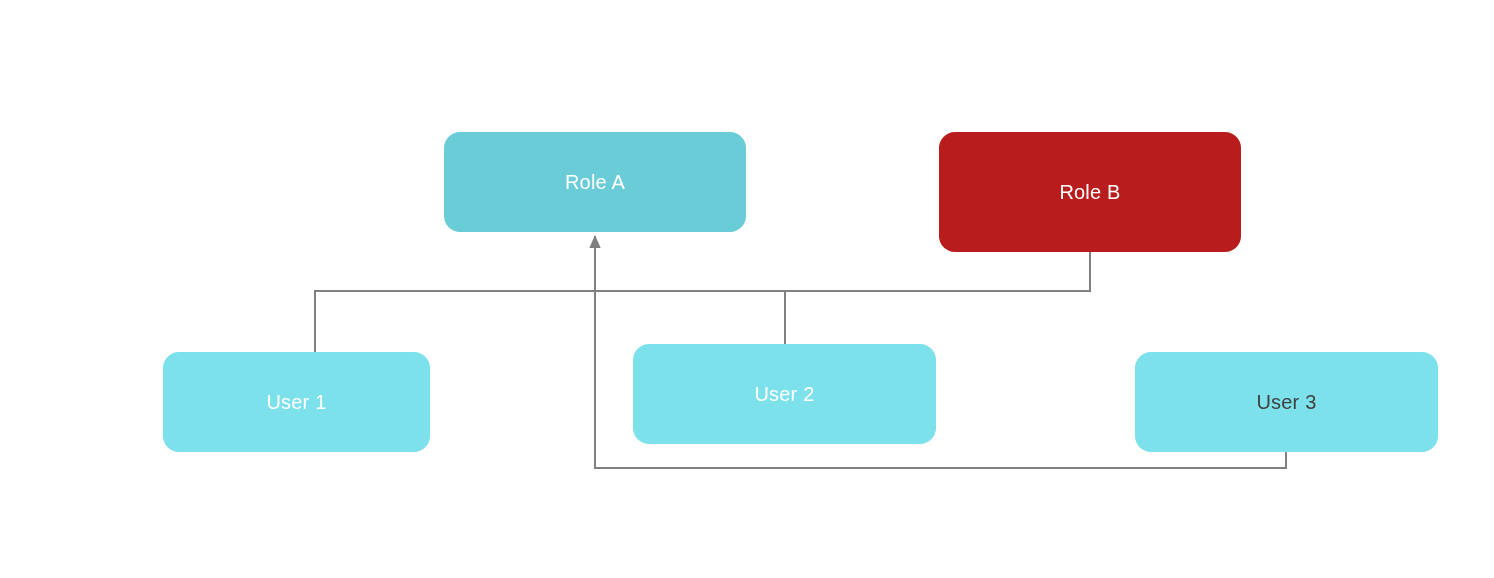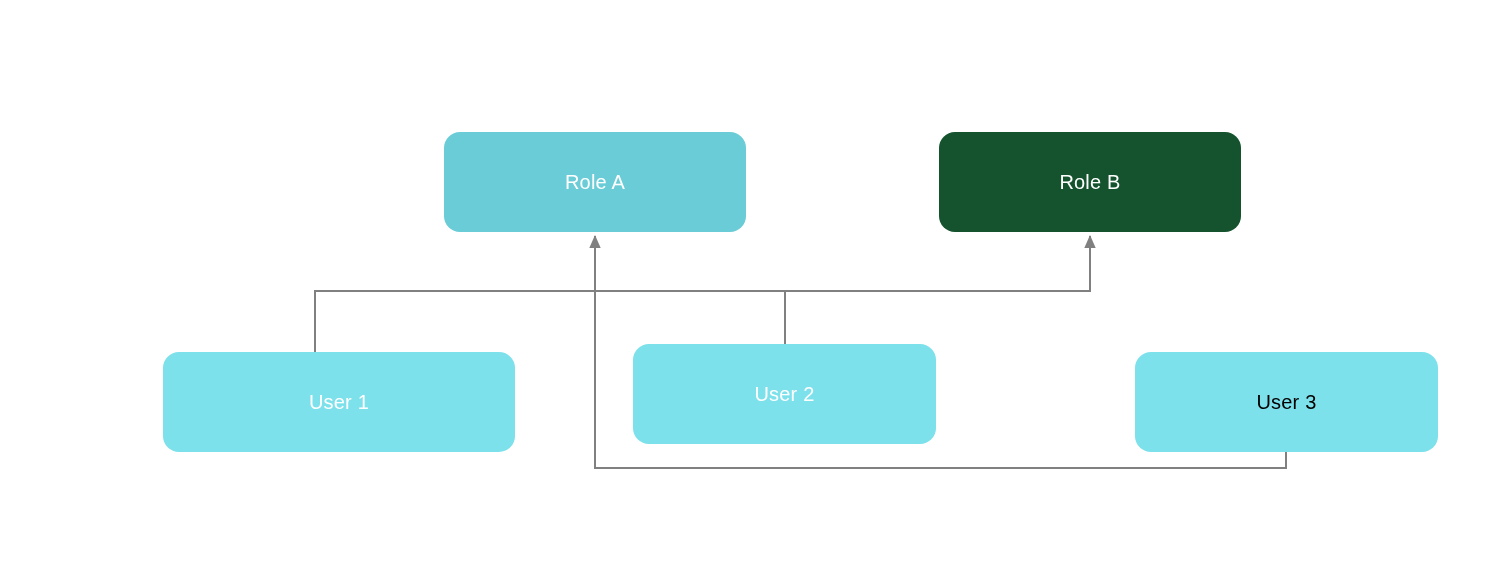--- a/index.html
+++ b/index.html
@@ -53,26 +53,26 @@
     <g>
         <polyline points="287,352 287,291 1062,291 1062,236" fill="none" stroke="#808080" stroke-width="2" marker-end="url(#arrowhead)"></polyline>
         <polyline points="757,352 757,291" fill="none" stroke="#808080" stroke-width="2"></polyline>
         <polyline points="1258,452 1258,468 567,468 567,236" fill="none" stroke="#808080" stroke-width="2" marker-end="url(#arrowhead)"></polyline>
       </g>
   </svg>
   <div>
       <div class="node node-role" style="left: 416px; top: 132px; width: 302px; height: 100px; background: rgb(105, 204, 215);">
         <span class="node-label" style="color: rgb(255, 255, 255);">Role A</span>
       </div>
-      <div class="node node-role" style="left: 911px; top: 132px; width: 302px; height: 100px; background: #14532d;">
+      <div class="node node-role" style="left: 911px; top: 132px; width: 302px; height: 120px; background: #b91c1c;">
         <span class="node-label" style="color: rgb(255, 255, 255);">Role B</span>
       </div>
-      <div class="node node-user" style="left: 135px; top: 352px; width: 352px; height: 100px; background: rgb(124, 225, 235);">
+      <div class="node node-user" style="left: 135px; top: 352px; width: 267px; height: 100px; background: rgb(124, 225, 235);">
         <span class="node-label" style="color: rgb(255, 255, 255);">User 1</span>
       </div>
       <div class="node node-user" style="left: 605px; top: 344px; width: 303px; height: 100px; background: rgb(124, 225, 235);">
         <span class="node-label" style="color: rgb(255, 255, 255);">User 2</span>
       </div>
       <div class="node node-user" style="left: 1107px; top: 352px; width: 303px; height: 100px; background: rgb(124, 225, 235);">
-        <span class="node-label" style="color: #000000;">User 3</span>
+        <span class="node-label" style="color: #404040;">User 3</span>
       </div>
     </div>
 </div>
 
 </body></html>

